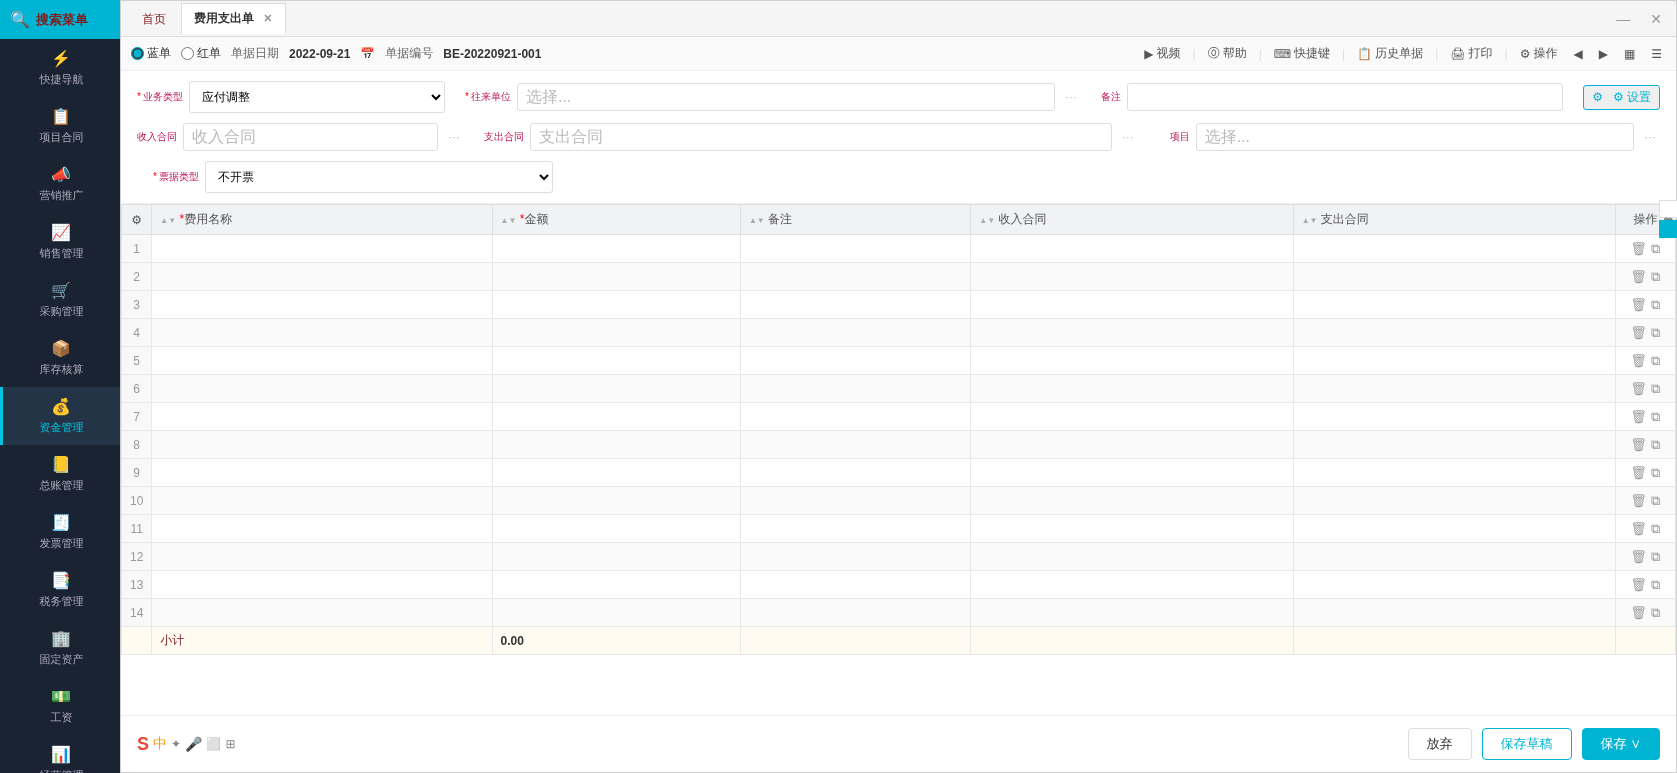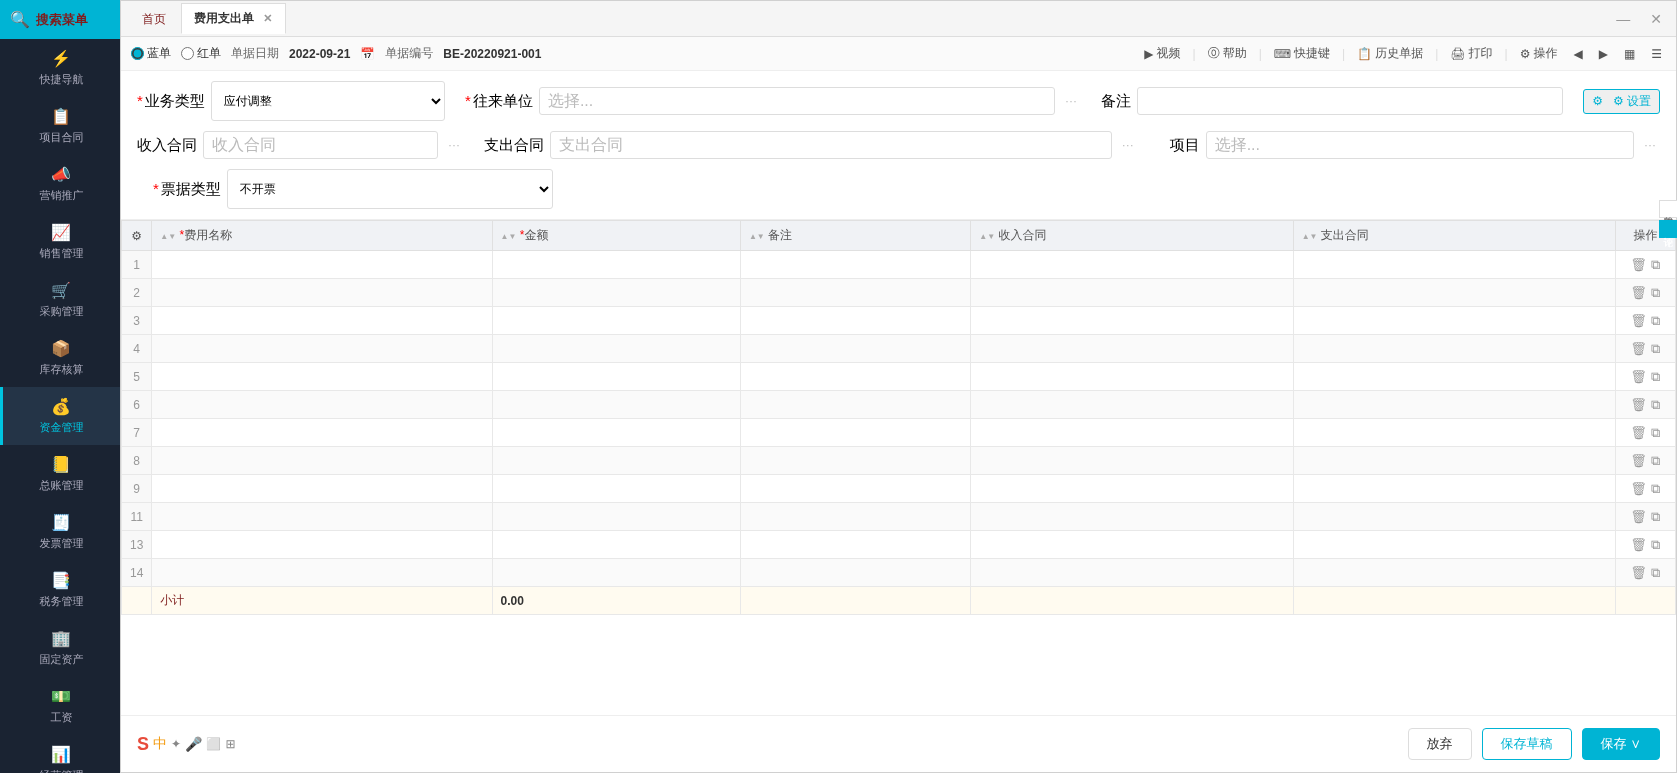--- a/index.html
+++ b/index.html
@@ -35,23 +35,23 @@
     .radio-blue { accent-color: #00b4d4; }
     .field-label { color: #666; font-size: 12px; }
     .field-value { color: #333; font-size: 12px; font-weight: bold; }
     .toolbar-right { margin-left: auto; display: flex; gap: 8px; align-items: center; color: #555; font-size: 12px; }
     .toolbar-btn { display: flex; align-items: center; gap: 3px; cursor: pointer; color: #555; padding: 2px 4px; }
 
     
     .form-area { padding: 10px 16px; border-bottom: 1px solid #eee; display: flex; flex-direction: column; gap: 10px; }
     .form-row { display: flex; align-items: center; gap: 20px; }
     .form-field { display: flex; align-items: center; gap: 6px; flex: 1; }
-    .form-field-label { color: #000000; font-size: 15px; white-space: nowrap; }
+    .form-field-label { color: #be185d; font-size: 10px; white-space: nowrap; }
     .form-field-label.required::before { content: '*'; color: red; margin-right: 2px; }
-    .form-select { flex: 1; border: 1px solid #ddd; border-radius: 3px; padding: 4px 8px; font-size: 12px; background: #fff; min-width: 120px; height: 40px; }
+    .form-select { flex: 1; border: 1px solid #ddd; border-radius: 3px; padding: 4px 8px; font-size: 12px; background: #fff; min-width: 120px; height: 32px; }
     .form-input { flex: 1; border: 1px solid #ddd; border-radius: 3px; padding: 4px 8px; font-size: 16px; background: #fff; height: 28px; min-width: 120px; }
     .form-input::placeholder { color: #bbb; }
     .more-btn { color: #bbb; cursor: pointer; font-size: 12px; padding: 0 4px; }
     .setting-btn { margin-left: auto; display: flex; align-items: center; gap: 3px; color: #00b4d4; cursor: pointer; font-size: 12px; border: 1px solid #00b4d4; border-radius: 3px; padding: 3px 8px; }
 
     
     .table-area { flex: 1; overflow: auto; }
     table { width: 100%; border-collapse: collapse; font-size: 12px; }
     thead tr { background: #f0f2f5; }
     thead th { padding: 6px 8px; border: 1px solid #e0e0e0; color: #555; font-weight: normal; text-align: left; white-space: nowrap; }
@@ -409,21 +409,49 @@
     <td></td>
     <td></td>
     <td class="actions-col">
       <div class="action-icons">
         <span class="action-icon">🗑</span>
         <span class="action-icon">⧉</span>
       </div>
     </td>
   </tr>
             <tr>
+    <td class="row-num">10</td>
+    <td></td>
+    <td></td>
+    <td></td>
+    <td></td>
+    <td></td>
+    <td class="actions-col">
+      <div class="action-icons">
+        <span class="action-icon">🗑</span>
+        <span class="action-icon">⧉</span>
+      </div>
+    </td>
+  </tr>
+            <tr>
     <td class="row-num">11</td>
+    <td></td>
+    <td></td>
+    <td></td>
+    <td></td>
+    <td></td>
+    <td class="actions-col">
+      <div class="action-icons">
+        <span class="action-icon">🗑</span>
+        <span class="action-icon">⧉</span>
+      </div>
+    </td>
+  </tr>
+            <tr>
+    <td class="row-num">12</td>
     <td></td>
     <td></td>
     <td></td>
     <td></td>
     <td></td>
     <td class="actions-col">
       <div class="action-icons">
         <span class="action-icon">🗑</span>
         <span class="action-icon">⧉</span>
       </div>

